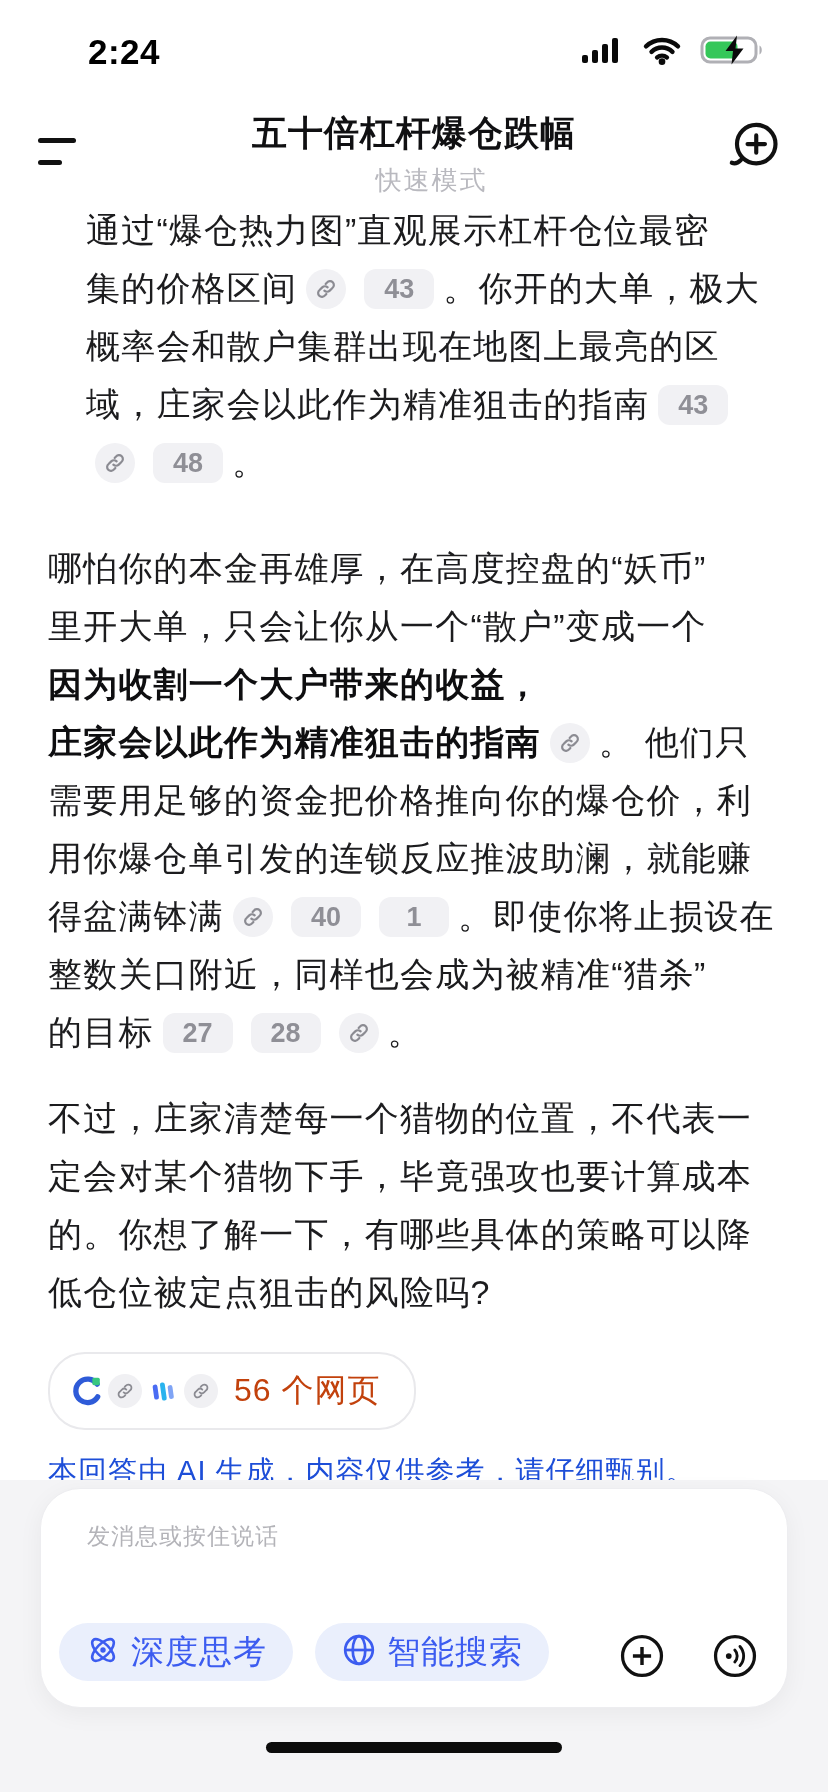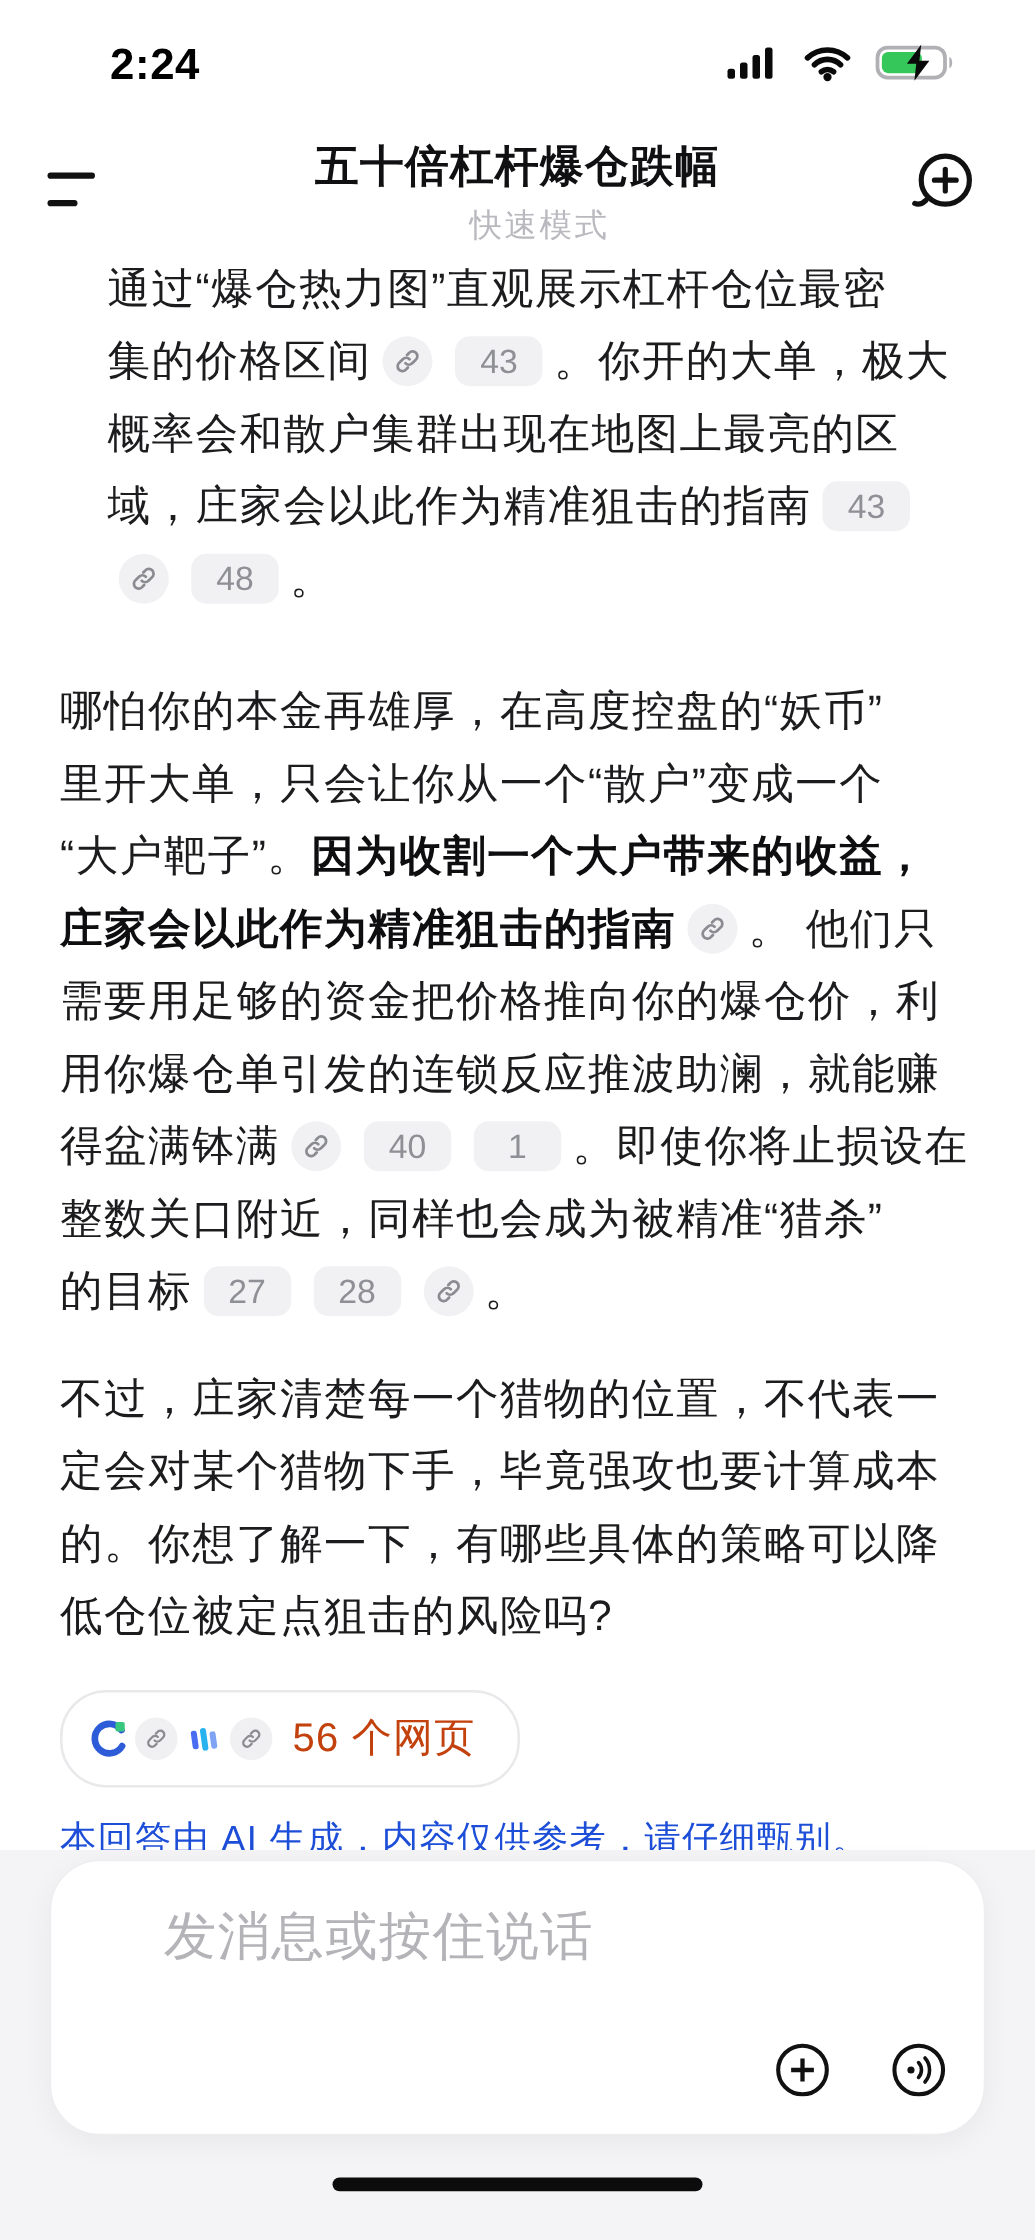--- a/index.html
+++ b/index.html
@@ -27,21 +27,21 @@
   .para{margin:0 40px 0 48px;}
   .para.indent{margin-left:86px;}
   .para + .para{margin-top:48px;}
   .para.p3{margin-top:28px;}
   .line{display:flex;align-items:center;height:58px;white-space:pre;}
   .seg{font-size:34px;color:#1c1c1e;letter-spacing:1.2px;}
   .seg.b{font-weight:700;color:#0e0e10;}
   .badge{
     display:inline-flex;align-items:center;justify-content:center;
     min-width:50px;height:40px;padding:0 10px;margin:0 9px;
-    border-radius:12px;background:#f1f1f4;color:#8f8f96;font-size:27px;
+    border-radius:12px;background:#f1f1f4;color:#8f8f96;font-size:27px;font-weight:bold;
   }
   .linkchip{
     display:inline-flex;align-items:center;justify-content:center;
     width:40px;height:40px;margin:0 9px;border-radius:50%;background:#f1f1f4;
   }
   
   .sources{
     display:inline-flex;align-items:center;
     margin:30px 0 0 48px;height:74px;border-radius:37px;
     border:2px solid #e9e9ec;background:#fff;padding:0 34px 0 20px;cursor:pointer;
@@ -55,21 +55,21 @@
     margin:22px 40px 0 48px;font-size:29px;
     color:#1d4ed8;letter-spacing:1px;
   }
   
   .composer-section{position:absolute;left:0;right:0;top:1480px;bottom:0;background:#f4f4f6;}
   .composer-card{
     position:absolute;left:40px;right:40px;top:8px;height:218px;
     background:#fff;border:1px solid #ededf0;border-radius:40px;
     box-shadow:0 6px 24px rgba(0,0,0,.05);
   }
-  .placeholder{position:absolute;left:46px;top:32px;font-size:42px;color:#b3b3b8;letter-spacing:1px;margin-left:44px;}
+  .placeholder{position:absolute;left:46px;top:32px;font-size:23px;color:#b3b3b8;letter-spacing:1px;}
   .chips-row{position:absolute;left:18px;bottom:26px;display:flex;align-items:center;gap:22px;}
   .chip-btn{
     display:inline-flex;align-items:center;gap:10px;height:58px;
     padding:0 26px;border-radius:29px;background:#eaeffc;color:#3c5cf0;cursor:pointer;
   }
   .chip-btn .chip-label{font-size:33px;color:#3c5cf0;letter-spacing:1px;}
   .round-btn{position:absolute;width:46px;height:46px;top:144px;cursor:pointer;}
   .round-btn.plus{left:578px;}
   .round-btn.voice{left:671px;}
   
@@ -140,21 +140,21 @@
         <div class="line"><span class="seg">概率会和散户集群出现在地图上最亮的区</span></div>
         <div class="line"><span class="seg">域，庄家会以此作为精准狙击的指南</span><span class="badge">43</span></div>
         <div class="line"><span class="linkchip"><svg width="22" height="22" viewBox="0 0 24 24" fill="none" stroke="#8b8b92" stroke-width="2.4" stroke-linecap="round">
               <path d="M10.2 13.8a4.2 4.2 0 0 0 5.9 0l2.9-2.9a4.2 4.2 0 1 0-5.9-5.9l-1.5 1.5"></path>
               <path d="M13.8 10.2a4.2 4.2 0 0 0-5.9 0l-2.9 2.9a4.2 4.2 0 1 0 5.9 5.9l1.5-1.5"></path>
             </svg></span><span class="badge">48</span><span class="seg">。</span></div>
       </div>
       <div class="para">
         <div class="line"><span class="seg">哪怕你的本金再雄厚，在高度控盘的“妖币”</span></div>
         <div class="line"><span class="seg">里开大单，只会让你从一个“散户”变成一个</span></div>
-        <div class="line"><span class="seg">“大户靶子”。</span><span class="seg b">因为收割一个大户带来的收益，</span></div>
+        <div class="line"><span class="seg b">因为收割一个大户带来的收益，</span></div>
         <div class="line"><span class="seg b">庄家会以此作为精准狙击的指南</span><span class="linkchip"><svg width="22" height="22" viewBox="0 0 24 24" fill="none" stroke="#8b8b92" stroke-width="2.4" stroke-linecap="round">
               <path d="M10.2 13.8a4.2 4.2 0 0 0 5.9 0l2.9-2.9a4.2 4.2 0 1 0-5.9-5.9l-1.5 1.5"></path>
               <path d="M13.8 10.2a4.2 4.2 0 0 0-5.9 0l-2.9 2.9a4.2 4.2 0 1 0 5.9 5.9l1.5-1.5"></path>
             </svg></span><span class="seg">。 他们只</span></div>
         <div class="line"><span class="seg">需要用足够的资金把价格推向你的爆仓价，利</span></div>
         <div class="line"><span class="seg">用你爆仓单引发的连锁反应推波助澜，就能赚</span></div>
         <div class="line"><span class="seg">得盆满钵满</span><span class="linkchip"><svg width="22" height="22" viewBox="0 0 24 24" fill="none" stroke="#8b8b92" stroke-width="2.4" stroke-linecap="round">
               <path d="M10.2 13.8a4.2 4.2 0 0 0 5.9 0l2.9-2.9a4.2 4.2 0 1 0-5.9-5.9l-1.5 1.5"></path>
               <path d="M13.8 10.2a4.2 4.2 0 0 0-5.9 0l-2.9 2.9a4.2 4.2 0 1 0 5.9 5.9l1.5-1.5"></path>
             </svg></span><span class="badge">40</span><span class="badge">1</span><span class="seg">。即使你将止损设在</span></div>
@@ -202,20 +202,42 @@
     </span>
     <span class="src-label">56 个网页</span>
   </div>
 
   <div class="disclaimer">本回答由 AI 生成，内容仅供参考，请仔细甄别。</div>
 </div>
 
 <div class="composer-section">
   <div class="composer-card">
     <div class="placeholder">发消息或按住说话</div>
+    <div class="chips-row">
+      <div class="chip-btn">
+        <span>
+          <svg width="36" height="36" viewBox="0 0 24 24" stroke="#3c5cf0" fill="none" stroke-width="1.7">
+            <ellipse cx="12" cy="12" rx="9.3" ry="4.2" transform="rotate(45 12 12)"></ellipse>
+            <ellipse cx="12" cy="12" rx="9.3" ry="4.2" transform="rotate(-45 12 12)"></ellipse>
+            <circle cx="12" cy="12" r="1.8" fill="#3c5cf0" stroke="none"></circle>
+          </svg>
+        </span>
+        <span class="chip-label">深度思考</span>
+      </div>
+      <div class="chip-btn">
+        <span>
+          <svg width="36" height="36" viewBox="0 0 24 24" stroke="#3c5cf0" fill="none" stroke-width="1.8">
+            <circle cx="12" cy="12" r="9.2"></circle>
+            <ellipse cx="12" cy="12" rx="4.2" ry="9.2"></ellipse>
+            <path d="M2.8 12h18.4"></path>
+          </svg>
+        </span>
+        <span class="chip-label">智能搜索</span>
+      </div>
+    </div>
     <div class="round-btn plus">
       <svg width="46" height="46" viewBox="0 0 48 48">
         <circle cx="24" cy="24" r="20.3" fill="none" stroke="#111" stroke-width="3.4"></circle>
         <path d="M24 14.5v19 M14.5 24h19" stroke="#111" stroke-width="3.6"></path>
       </svg>
     </div>
     <div class="round-btn voice">
       <svg width="46" height="46" viewBox="0 0 48 48">
         <circle cx="24" cy="24" r="20.3" fill="none" stroke="#111" stroke-width="3.4"></circle>
         <circle cx="17.5" cy="24" r="3" fill="#111"></circle>

